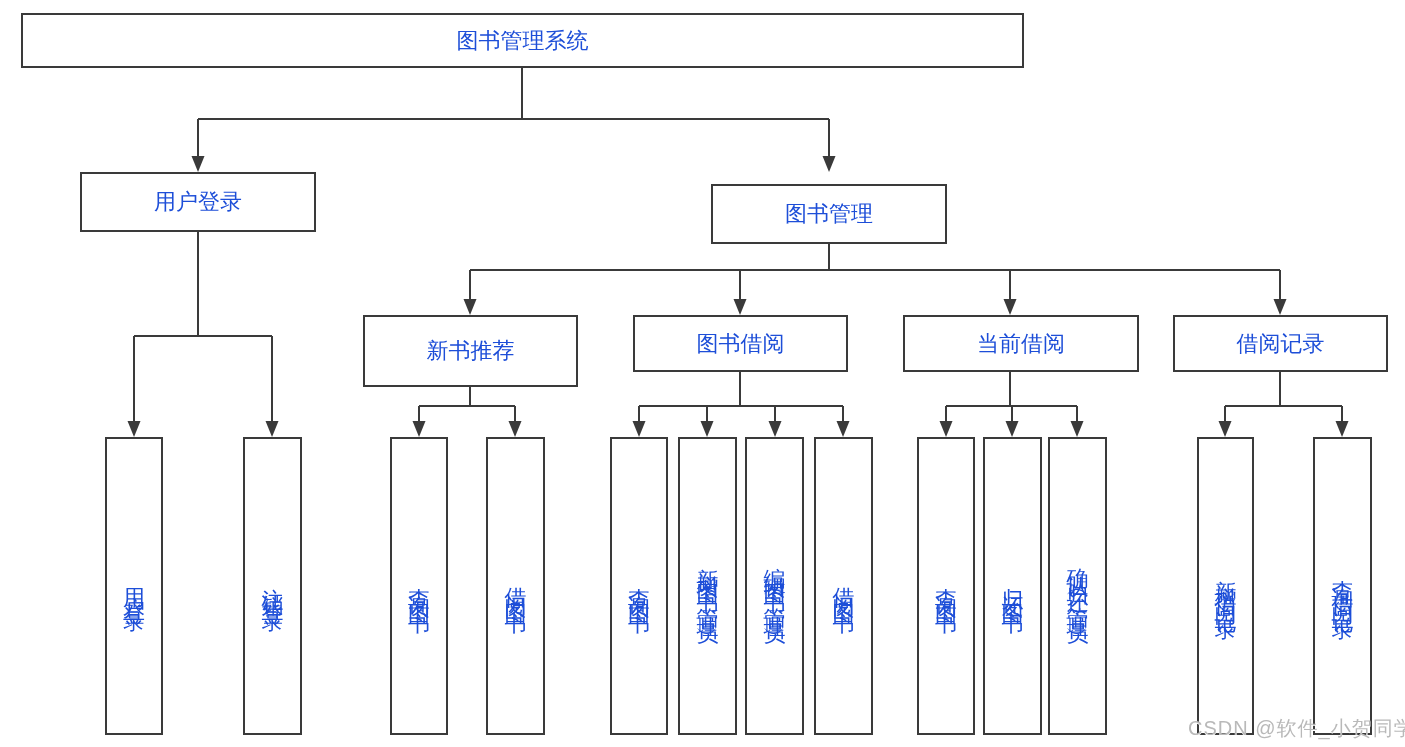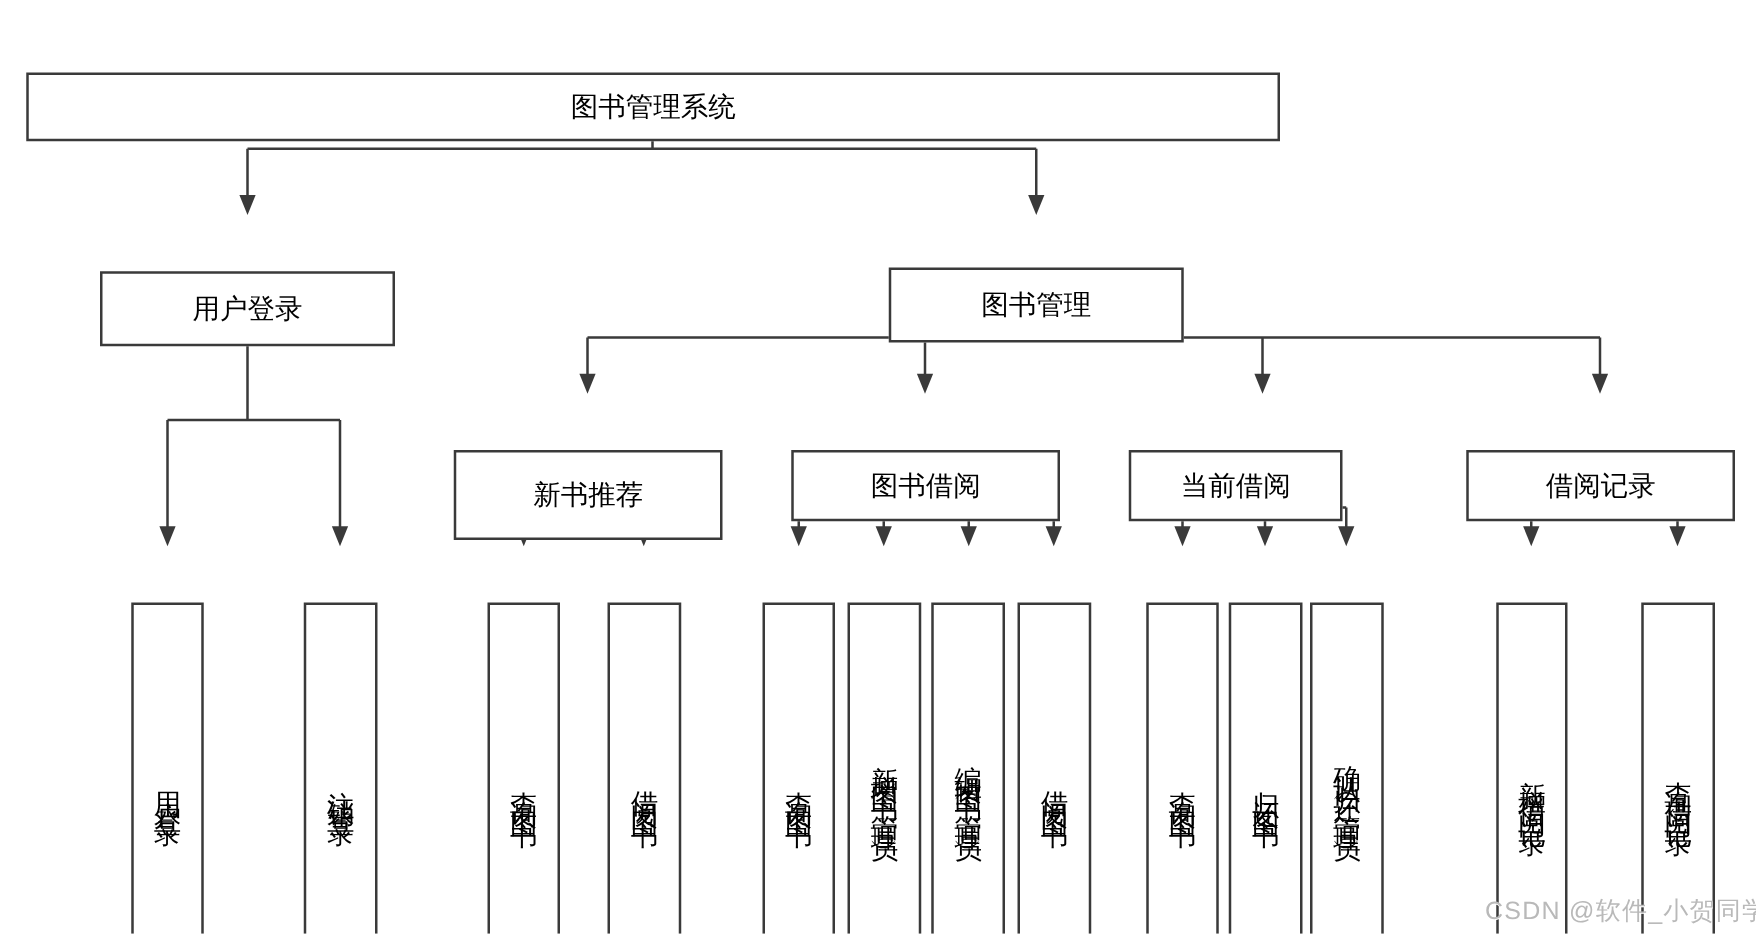--- a/index.html
+++ b/index.html
@@ -17,24 +17,23 @@
     width: 1405px; height: 747px;
   }
   .node {
     position: absolute;
     box-sizing: border-box;
     border: 2px solid #3a3a3a;
     background: #ffffff;
     display: flex;
     align-items: center;
     justify-content: center;
-    color: #000000;
+    color: #1d4ed8;
     font-size: 22px;
     z-index: 2;
-    margin-top: 45px;
   }
   .node .vtext {
     writing-mode: vertical-rl;
     letter-spacing: 8px;
     line-height: 1;
     white-space: nowrap;
   }
   .watermark {
     position: absolute;
     left: 1188px;
@@ -92,31 +91,31 @@
     </g>
   </svg>
 
   <div class="node" style="left:21px; top:13px; width:1003px; height:55px;">
     <span>图书管理系统</span>
   </div>
 
   <div class="node" style="left:80px; top:172px; width:236px; height:60px;">
     <span>用户登录</span>
   </div>
-  <div class="node" style="left:711px; top:169px; width:236px; height:60px;">
+  <div class="node" style="left:711px; top:184px; width:236px; height:60px;">
     <span>图书管理</span>
   </div>
 
   <div class="node" style="left:363px; top:315px; width:215px; height:72px;">
     <span>新书推荐</span>
   </div>
   <div class="node" style="left:633px; top:315px; width:215px; height:57px;">
     <span>图书借阅</span>
   </div>
-  <div class="node" style="left:903px; top:315px; width:171px; height:57px;">
+  <div class="node" style="left:903px; top:315px; width:236px; height:57px;">
     <span>当前借阅</span>
   </div>
   <div class="node" style="left:1173px; top:315px; width:215px; height:57px;">
     <span>借阅记录</span>
   </div>
 
   <div class="node" style="left:105px; top:437px; width:58px; height:298px;">
     <span class="vtext">用户登录</span>
   </div>
   <div class="node" style="left:243px; top:437px; width:59px; height:298px;">

